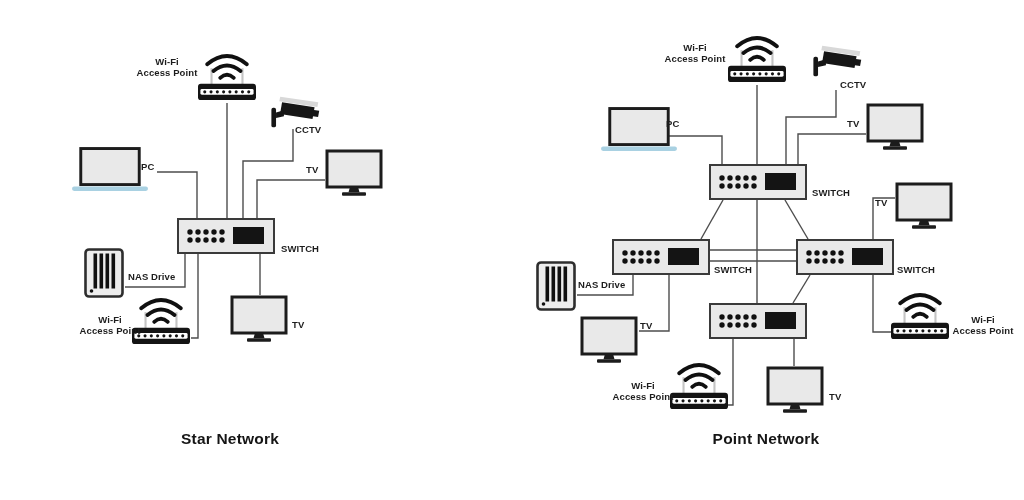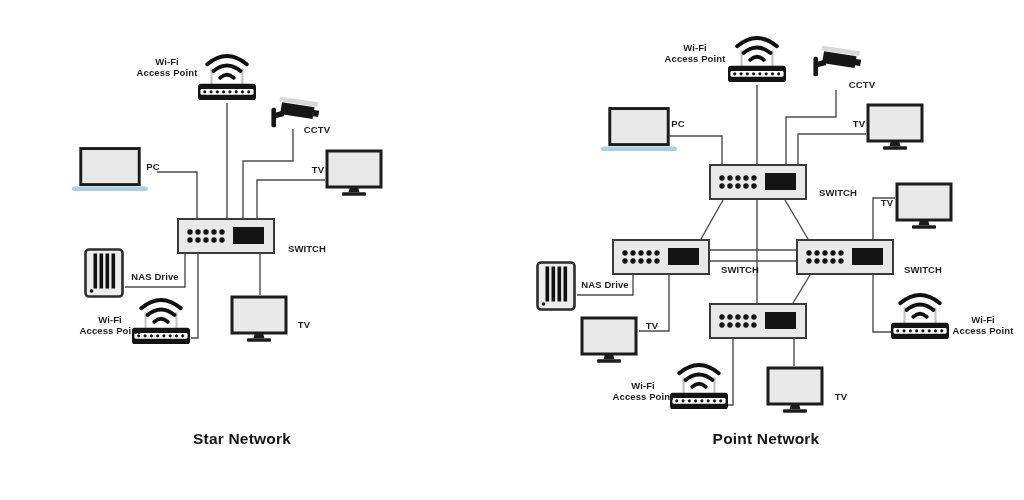--- a/index.html
+++ b/index.html
@@ -7,21 +7,21 @@
     position:relative;width:1024px;height:500px;background:#ffffff;overflow:hidden;
     font-family:"Liberation Sans", sans-serif;
   }
   .dev{position:absolute;}
   .dev svg{display:block;width:100%;height:100%;}
   .lbl{
     position:absolute;font-size:9.5px;line-height:11px;font-weight:700;
     color:#1d1d1d;white-space:pre-line;letter-spacing:0.1px;
   }
   .lbl.center{text-align:center;}
-  .lbl.left{text-align:center;}
+  .lbl.left{text-align:left;}
   .title{
     position:absolute;font-size:15.5px;font-weight:700;color:#151515;
     text-align:center;letter-spacing:0.2px;
   }
   #wires{position:absolute;left:0;top:0;}
   #wires path{stroke:#4d4d4d;stroke-width:1.4;fill:none;}
 </style>
 </head>
 <body>
 
@@ -174,21 +174,21 @@
   <div class="lbl center" style="left:75px;top:314px;width:70px">Wi-Fi
 Access Point</div>
 
   <div class="dev" style="left:230px;top:295px;width:58px;height:48px">
       <svg viewBox="0 0 58 48">
         <use href="#ic-tv"></use>
       </svg>
     </div>
   <div class="lbl left" style="left:292px;top:319px;width:24px">TV</div>
 
-  <div class="title" style="left:142px;top:430px;width:200px">Star Network</div>
+  <div class="title" style="left:130px;top:430px;width:200px">Star Network</div>
 
   <div class="dev" style="left:728px;top:25px;width:58px;height:60px">
       <svg viewBox="0 0 60 58">
         <use href="#ic-ap"></use>
       </svg>
     </div>
   <div class="lbl center" style="left:660px;top:42px;width:70px">Wi-Fi
 Access Point</div>
 
   <div class="dev" style="left:812px;top:44px;width:52px;height:34px">

